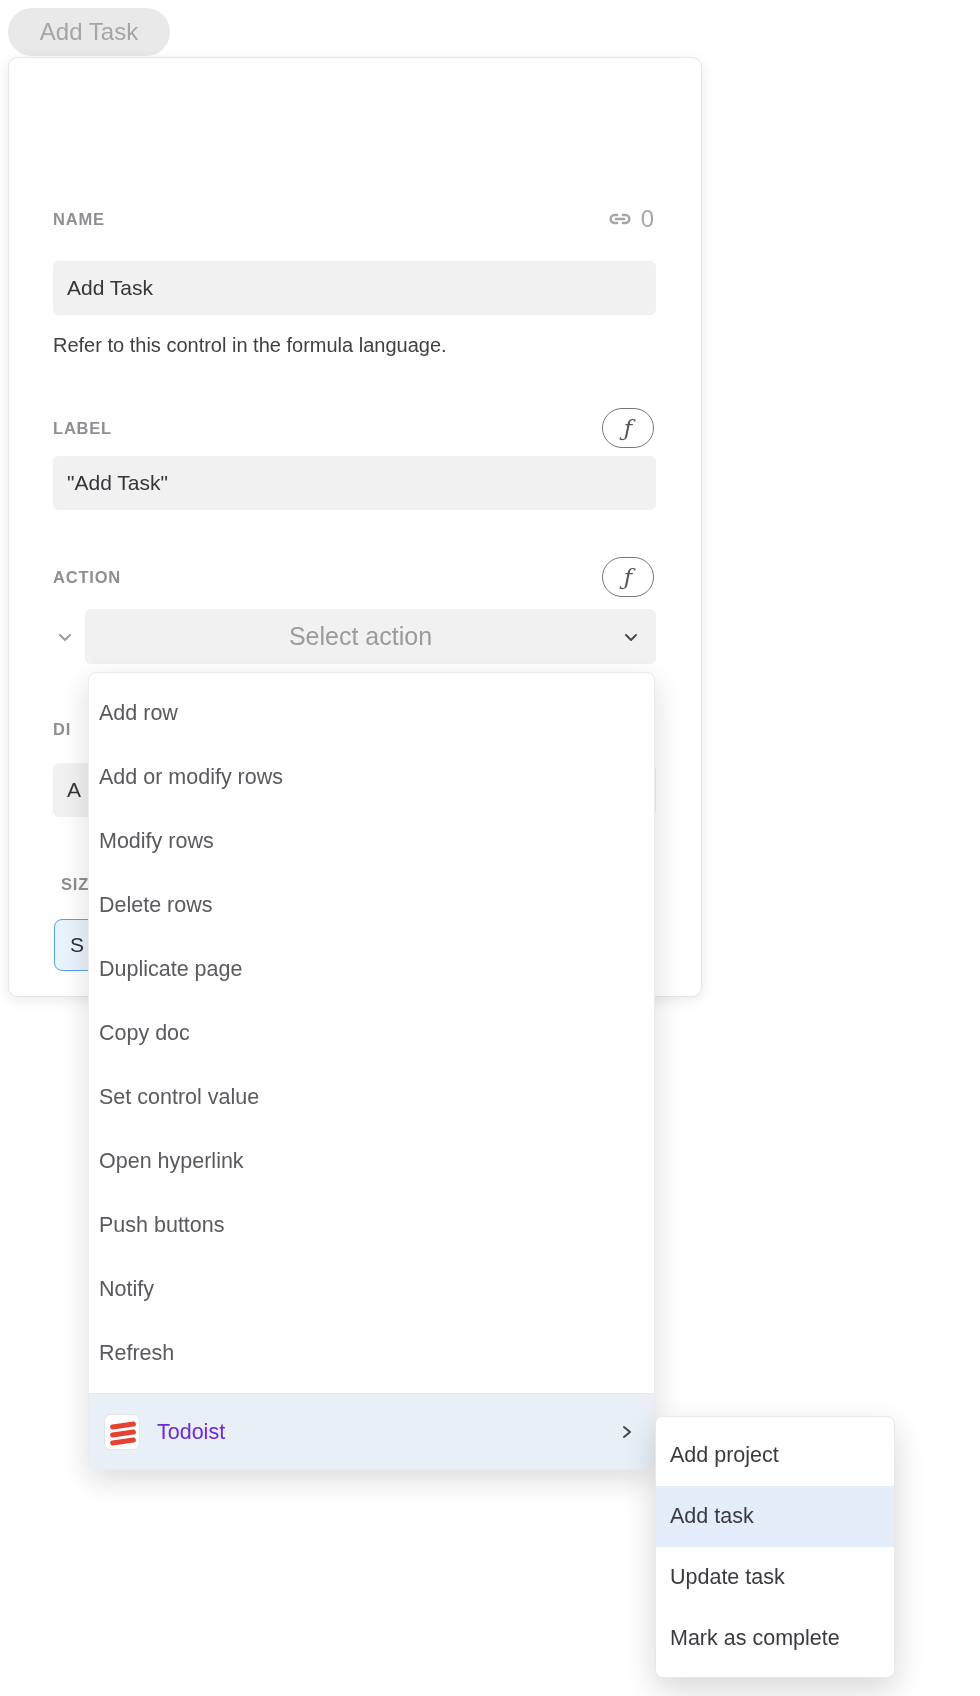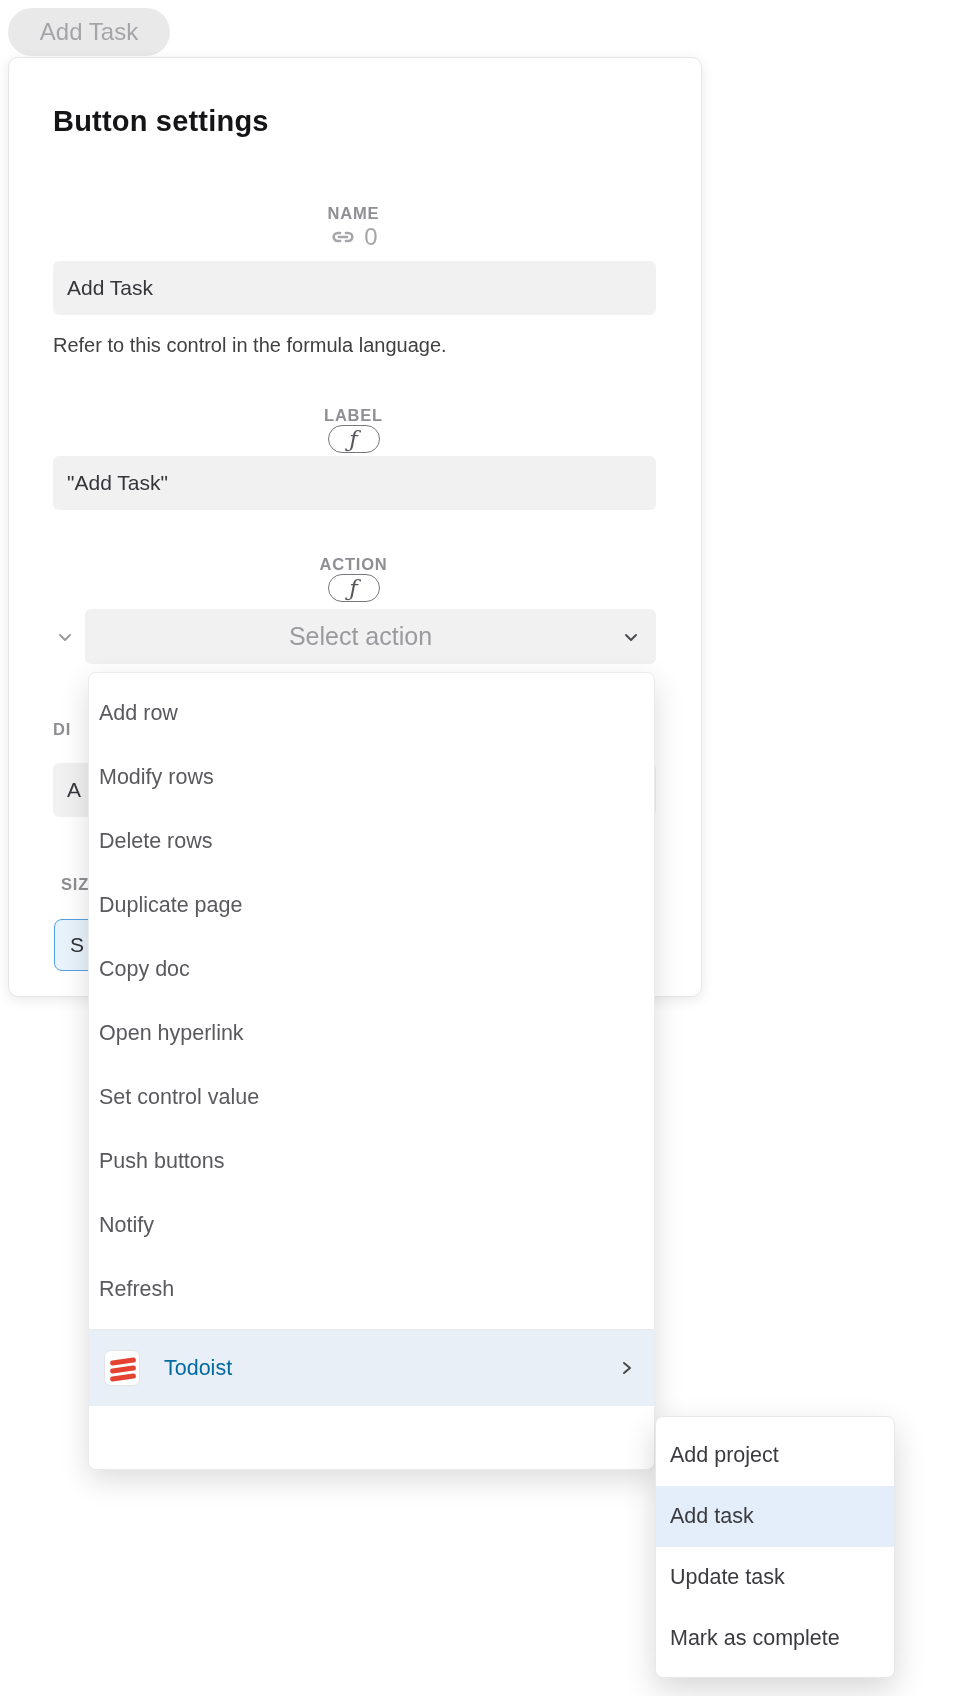--- a/index.html
+++ b/index.html
@@ -14,21 +14,21 @@
 
   
   .panel { position:absolute; left:8px; top:57px; width:694px; height:940px;
     background:#fff; border:1px solid #e6e6e8; border-radius:10px;
     box-shadow:0 3px 14px rgba(0,0,0,.09); z-index:1; }
   .panel-title { position:absolute; left:44px; top:47px; font-size:29px;
     font-weight:700; color:#151518; letter-spacing:.2px; }
 
   .sec-label { font-size:16.5px; font-weight:700; color:#8e8e93; letter-spacing:.8px; }
   .row { position:absolute; left:44px; right:47px; display:flex;
-    align-items:center; justify-content:space-between;flex-direction:column; }
+    align-items:center; justify-content:space-between; }
   .row-name   { top:146px; height:30px; }
   .row-label  { top:348px; height:44px; }
   .row-action { top:497px; height:44px; }
 
   .link-wrap { display:flex; align-items:center; gap:7px; color:#a6a6aa; }
   .link-count { font-size:24px; color:#a6a6aa; }
 
   .f-icon { width:52px; height:40px; border:1.5px solid #77777b; border-radius:20px;
     display:flex; align-items:center; justify-content:center;
     font-family:"DejaVu Serif",serif; font-style:italic; font-size:23px; color:#55555a; }
@@ -64,41 +64,40 @@
   .menu-sep { height:1px; background:#e8e8ea; margin-top:8px; }
   .menu-integration { height:76px; background:#e9eff6; display:flex;
     align-items:center; padding:0 18px 0 15px; }
   .todoist-icon { width:36px; height:36px; background:#fff; border:1px solid #e4e4e6;
     border-radius:7px; flex:0 0 auto; position:relative; overflow:hidden; }
   .todoist-icon span { position:absolute; left:5px; height:5px; border-radius:2.5px;
     background:#e44332; transform:rotate(-8deg); }
   .todoist-icon span:nth-child(1){ top:8px;  width:26px; }
   .todoist-icon span:nth-child(2){ top:16px; width:26px; }
   .todoist-icon span:nth-child(3){ top:24px; width:26px; }
-  .menu-integration .int-label { margin-left:24px; font-size:21.5px; color:#0369a1; flex:1; }
+  .menu-integration .int-label { margin-left:17px; font-size:21.5px; color:#6d28d9; flex:1; }
 
   
   .submenu { position:absolute; left:655px; top:1416px; width:240px;
     background:#fff; border:1px solid #e8e8ea; border-radius:8px;
     box-shadow:0 12px 32px rgba(0,0,0,.16); z-index:4; padding:8px 0; }
   .submenu-item { height:61px; line-height:61px; padding-left:14px;
     font-size:21.5px; color:#3a3a3f; white-space:nowrap; }
   .submenu-item.selected { background:#e4eefa; }
 
   svg { display:block; }
 </style>
 </head>
 <body>
 
 <div class="stage">
 
   <div class="pill">Add Task</div>
 
   <div class="panel">
-    <div class="panel-title">Button settings</div>
 
     <div class="row row-name">
       <span class="sec-label">NAME</span>
       <span class="link-wrap">
         <svg width="28" height="28" viewBox="0 0 24 24" fill="none" stroke="#a6a6aa" stroke-width="2.2" stroke-linecap="round">
           <path d="M8.5 12h7"></path>
           <path d="M9.5 8.5H7.5a3.5 3.5 0 0 0 0 7h2"></path>
           <path d="M14.5 8.5h2a3.5 3.5 0 0 1 0 7h-2"></path>
         </svg>
         <span class="link-count">0</span>
@@ -130,26 +129,27 @@
     </div>
 
     <div class="sec-label di-label">DI</div>
     <div class="input input-display">A</div>
     <div class="sec-label siz-label">SIZ</div>
     <div class="size-btn">S</div>
   </div>
 
   <div class="menu">
     <div class="menu-item">Add row</div>
+    <div class="menu-item">Add or modify rows</div>
     <div class="menu-item">Modify rows</div>
     <div class="menu-item">Delete rows</div>
     <div class="menu-item">Duplicate page</div>
     <div class="menu-item">Copy doc</div>
+    <div class="menu-item">Set control value</div>
     <div class="menu-item">Open hyperlink</div>
-    <div class="menu-item">Set control value</div>
     <div class="menu-item">Push buttons</div>
     <div class="menu-item">Notify</div>
     <div class="menu-item">Refresh</div>
     <div class="menu-sep"></div>
     <div class="menu-integration">
       <span class="todoist-icon">
         <span></span>
           <span></span>
           <span></span>
       </span>

